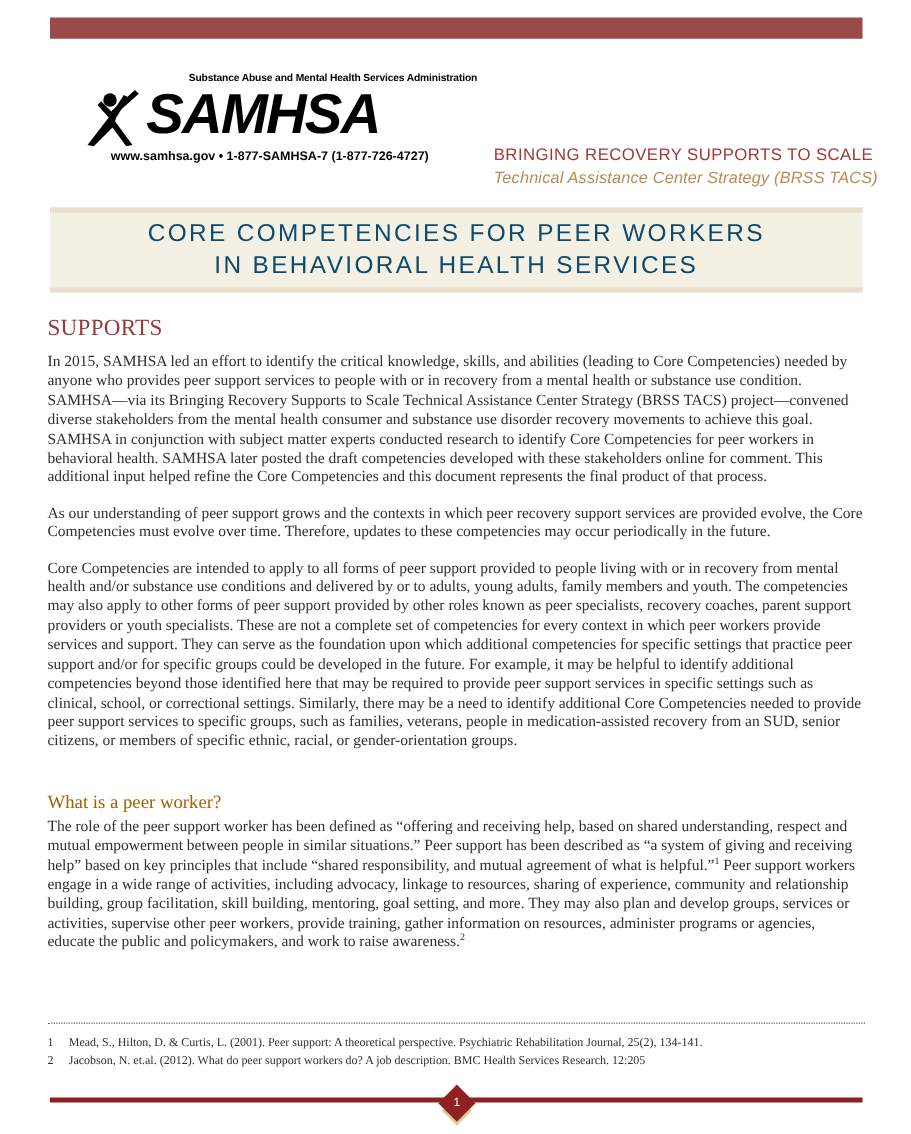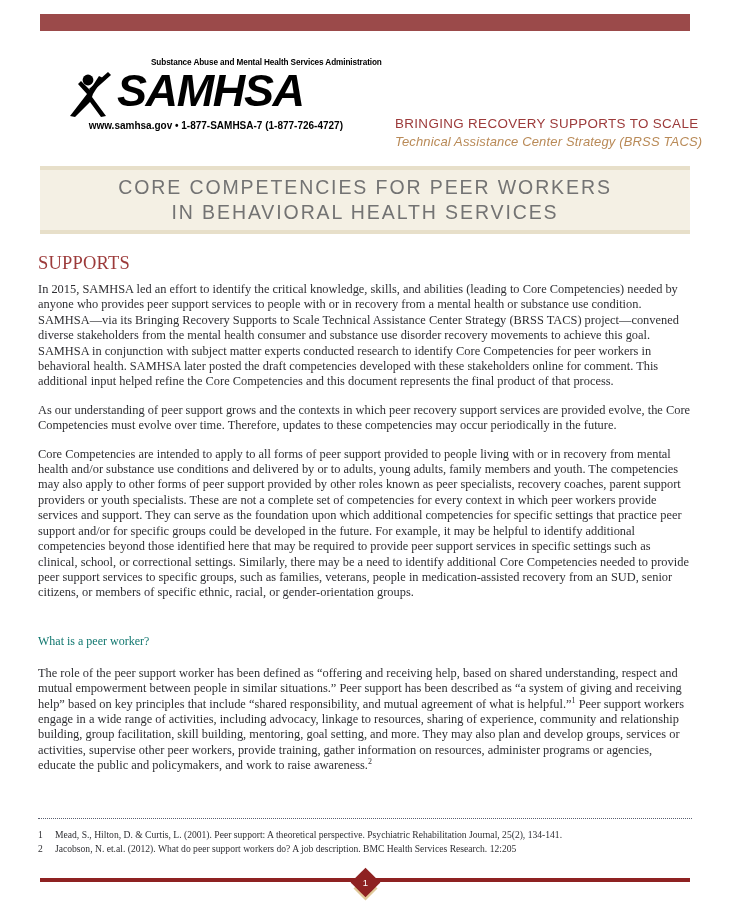--- a/index.html
+++ b/index.html
@@ -128,45 +128,45 @@
     display: flex;
     align-items: center;
     justify-content: center;
   }
   .title-text {
     font-family: "Liberation Sans", sans-serif;
     font-size: 19.5px;
     letter-spacing: 1.9px;
     line-height: 25px;
     text-align: center;
-    color: #737373;
+    color: #0c4a6e;
     white-space: pre-line;
   }
 
   
   .content {
     position: absolute;
     left: 38px;
     top: 253px;
     width: 654px;
   }
   h2.section-heading {
     font-family: "Liberation Serif", serif;
     font-size: 18.5px;
     font-weight: normal;
     letter-spacing: 0.2px;
     color: #9c3a3a;
     margin: 0 0 8px 0;
   }
   h3.sub-heading {
     font-family: "Liberation Serif", serif;
-    font-size: 12px;
+    font-size: 15px;
     font-weight: normal;
-    color: #0f766e;
-    margin: 0 0 17px 0;
+    color: #a16207;
+    margin: 0 0 3px 0;
   }
   p.body-text {
     font-family: "Liberation Serif", serif;
     font-size: 12.4px;
     line-height: 15.4px;
     color: #2f2f33;
     margin: 0 0 13px 0;
     text-align: left;
   }
   p.body-text:last-child { margin-bottom: 0; }

